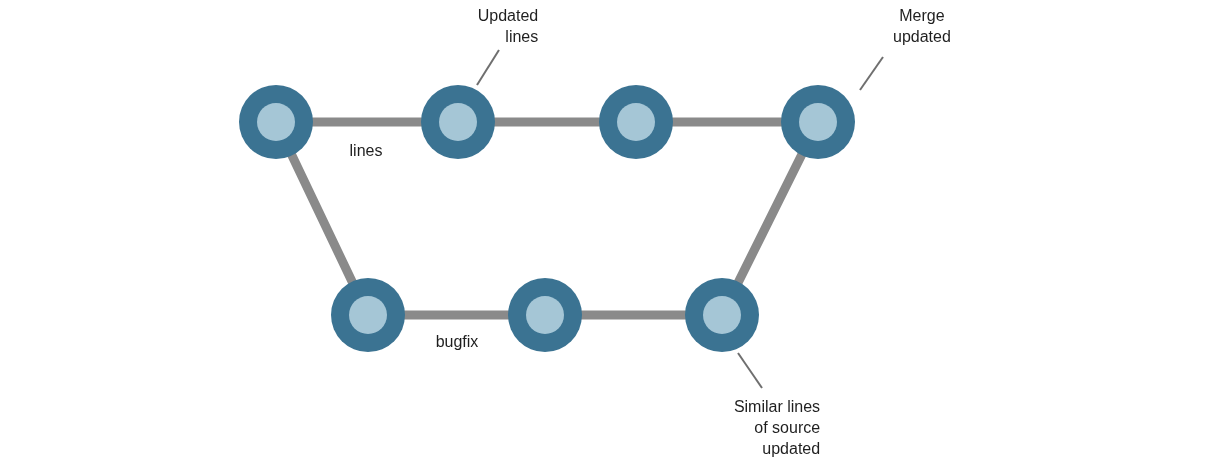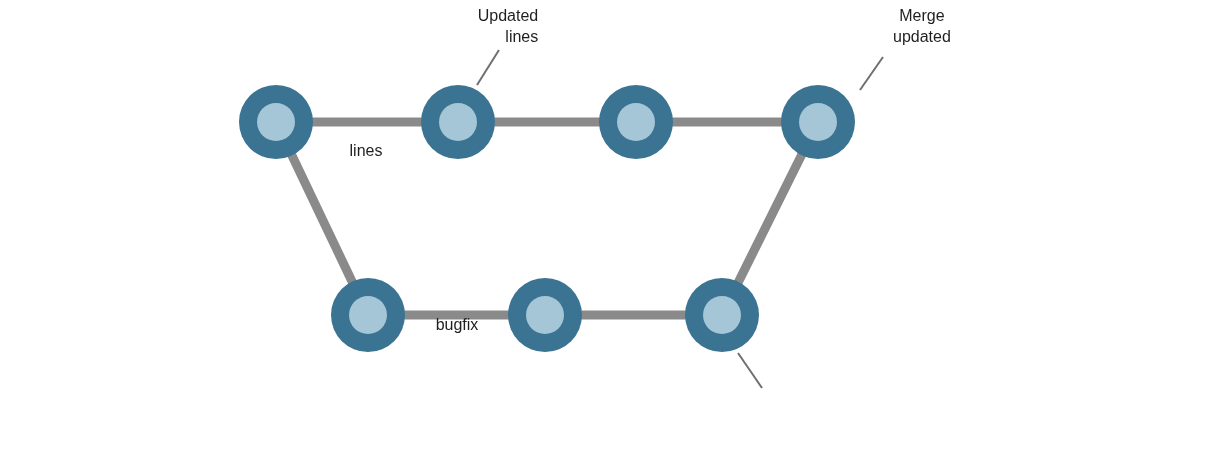--- a/index.html
+++ b/index.html
@@ -49,26 +49,31 @@
       <circle cx="368" cy="315" r="37" fill="#3b7392"></circle>
       <circle cx="368" cy="315" r="19" fill="#a5c6d6"></circle>
       <circle cx="545" cy="315" r="37" fill="#3b7392"></circle>
       <circle cx="545" cy="315" r="19" fill="#a5c6d6"></circle>
       <circle cx="722" cy="315" r="37" fill="#3b7392"></circle>
       <circle cx="722" cy="315" r="19" fill="#a5c6d6"></circle>
     </svg>
 
   <div class="label center" style="left: 366px; top: 140px;">lines</div>
 
-  <div class="label center" style="left: 457px; top: 314px;">bugfix</div>
+  <div class="label center" style="left: 457px; top: 331px;">bugfix</div>
 
   <div class="label center" style="left: 508px; top: 5px;">
     <div>Updated</div>
     <div>lines</div>
   </div>
 
   <div class="label left" style="left: 893px; top: 5px;">
     <div>Merge</div>
     <div>updated</div>
   </div>
 
+  <div class="label center" style="left: 777px; top: 396px;">
+    <div>Similar lines</div>
+    <div>of source</div>
+    <div>updated</div>
+  </div>
 
 </div>
 
 </body></html>

